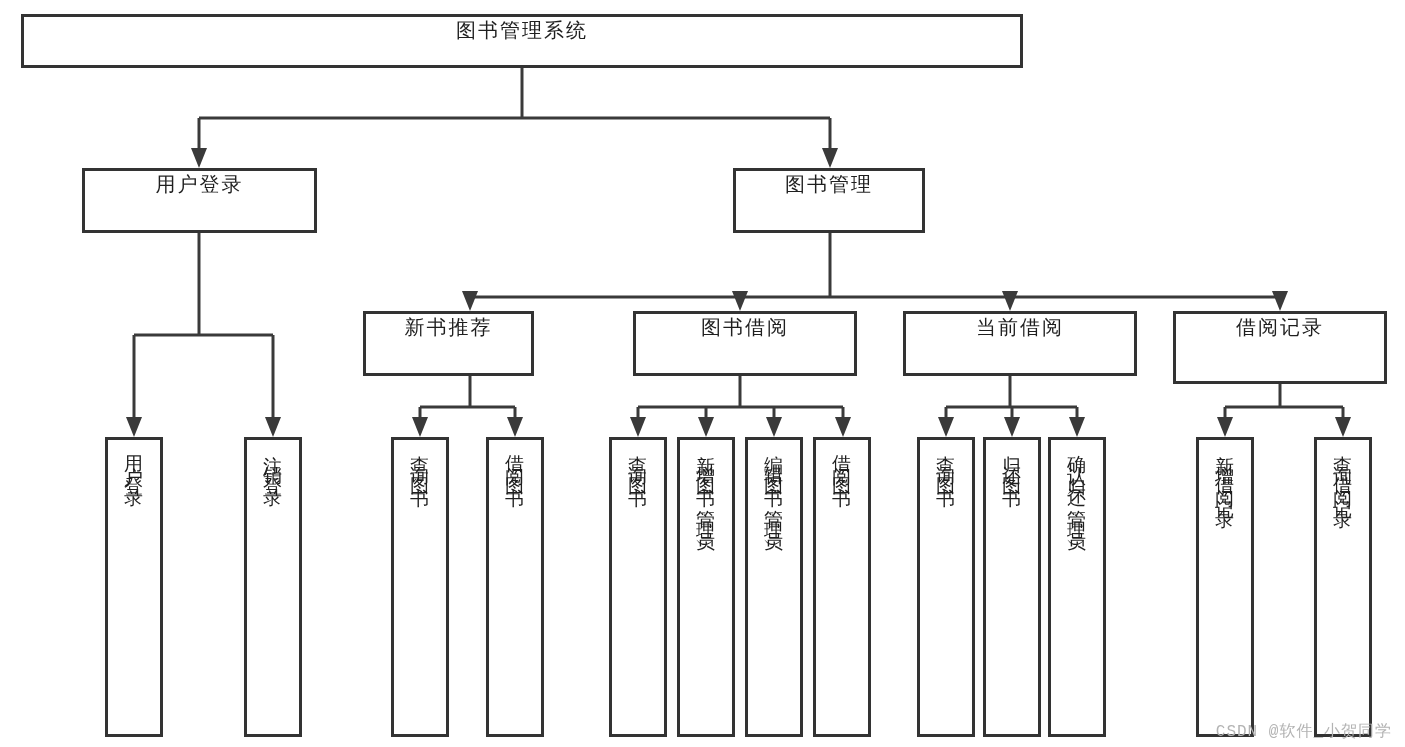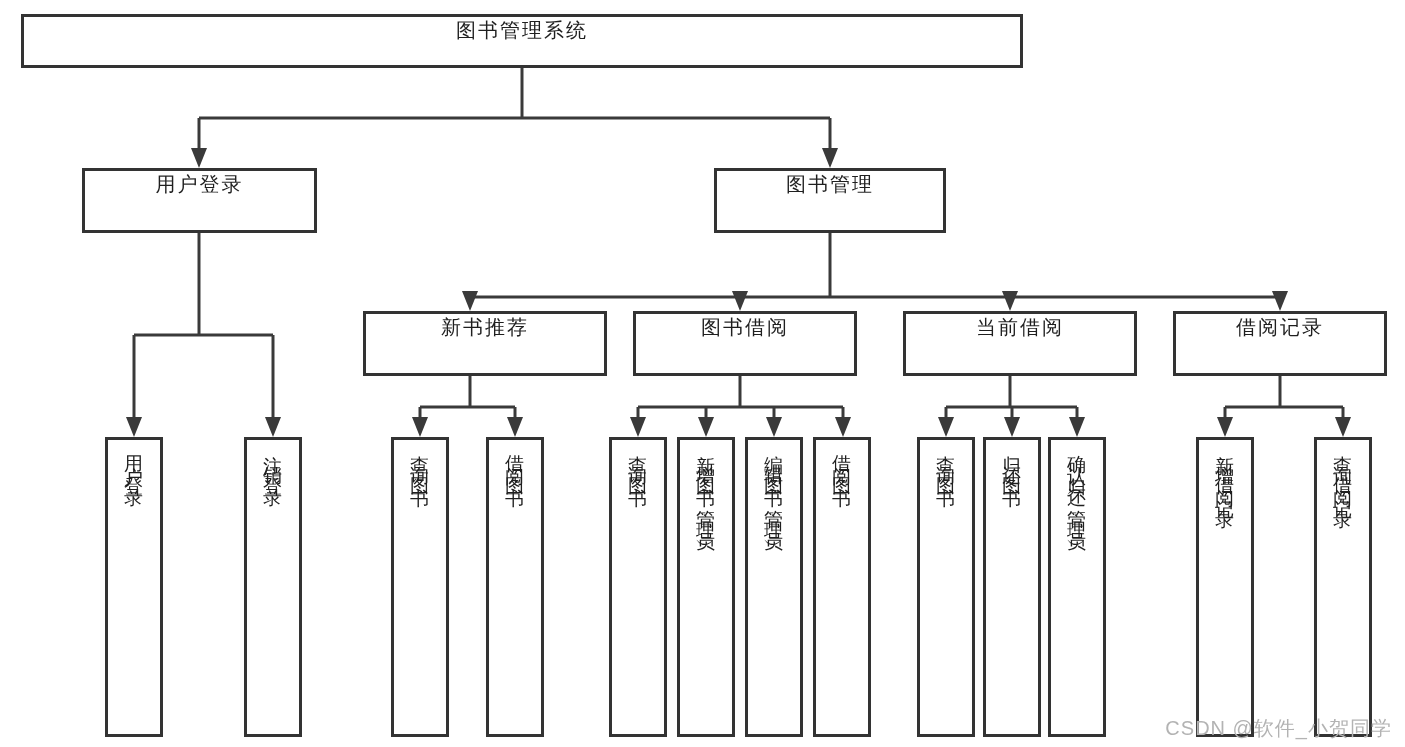--- a/index.html
+++ b/index.html
@@ -41,24 +41,25 @@
     text-orientation: mixed;
     font-size: 19px;
     letter-spacing: 11px;
     color: #1f1f1f;
     line-height: 1;
   }
   .watermark {
     position: absolute;
     right: 13px;
     bottom: 5px;
-    font-size: 20px;
+    font-size: 16px;
     color: #b3b3b3;
     letter-spacing: 1px;
     white-space: nowrap;
+    font-family: Liberation Mono, monospace;
   }
 </style>
 </head>
 <body>
 
 <div id="canvas">
 
   <svg id="wires" viewBox="0 0 1405 747" xmlns="http://www.w3.org/2000/svg">
     <g stroke="#3a3a3a" stroke-width="3" fill="none">
 
@@ -123,34 +124,34 @@
     </g>
   </svg>
 
   <div class="box" style="left:21px; top:14px; width:1002px; height:54px">
     <span class="hlabel">图书管理系统</span>
   </div>
 
   <div class="box" style="left:82px; top:168px; width:235px; height:65px">
     <span class="hlabel">用户登录</span>
   </div>
-  <div class="box" style="left:714px; top:168px; width:232px; height:65px">
+  <div class="box" style="left:733px; top:168px; width:192px; height:65px">
     <span class="hlabel">图书管理</span>
   </div>
 
-  <div class="box" style="left:363px; top:311px; width:244px; height:65px">
+  <div class="box" style="left:363px; top:311px; width:171px; height:65px">
     <span class="hlabel">新书推荐</span>
   </div>
   <div class="box" style="left:633px; top:311px; width:224px; height:65px">
     <span class="hlabel">图书借阅</span>
   </div>
   <div class="box" style="left:903px; top:311px; width:234px; height:65px">
     <span class="hlabel">当前借阅</span>
   </div>
-  <div class="box" style="left:1173px; top:311px; width:214px; height:65px">
+  <div class="box" style="left:1173px; top:311px; width:214px; height:73px">
     <span class="hlabel">借阅记录</span>
   </div>
 
   <div class="box" style="left:105px; top:437px; width:58px; height:300px">
     <span class="vlabel">用户登录</span>
   </div>
   <div class="box" style="left:244px; top:437px; width:58px; height:300px">
     <span class="vlabel">注销登录</span>
   </div>
 

